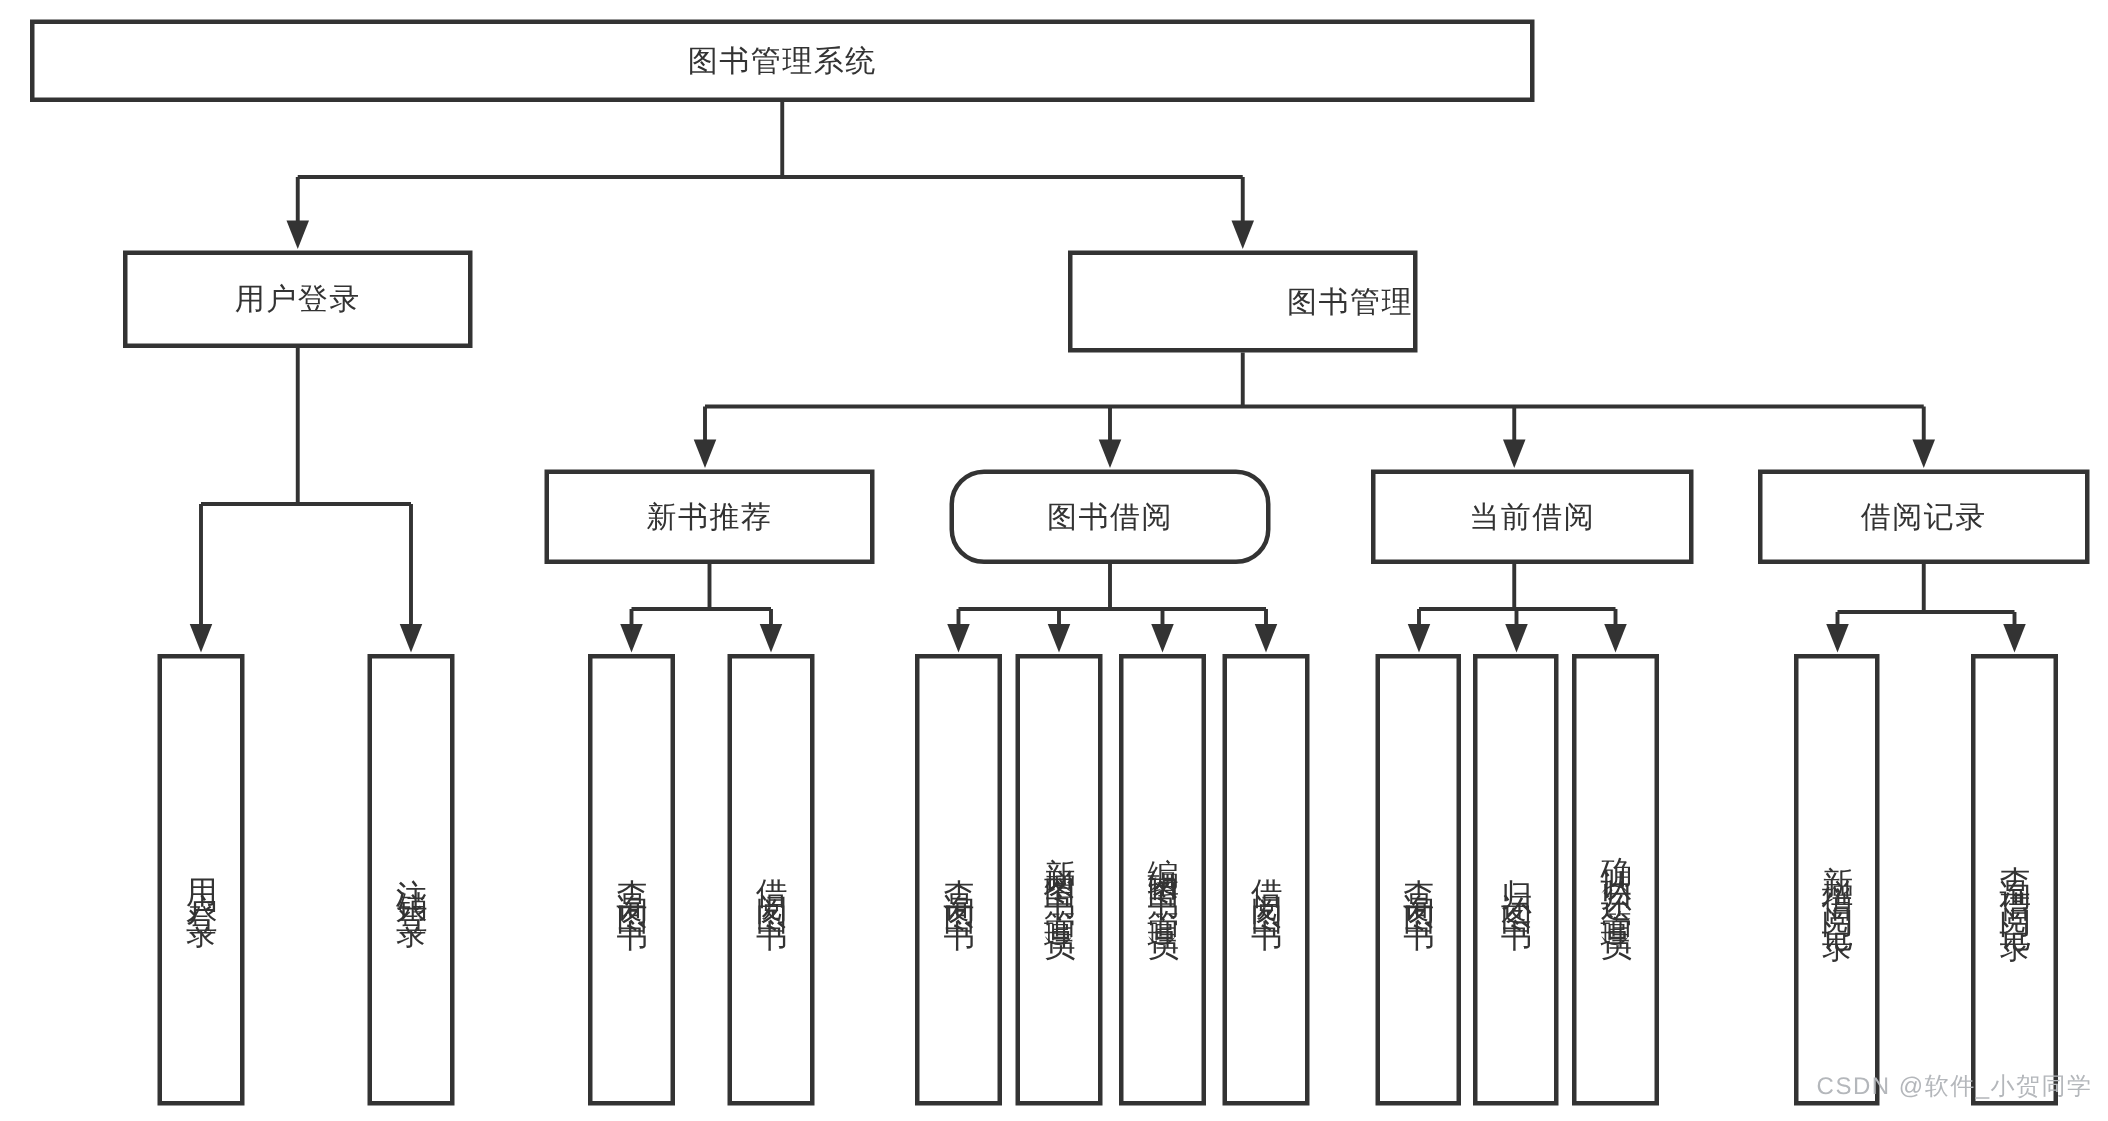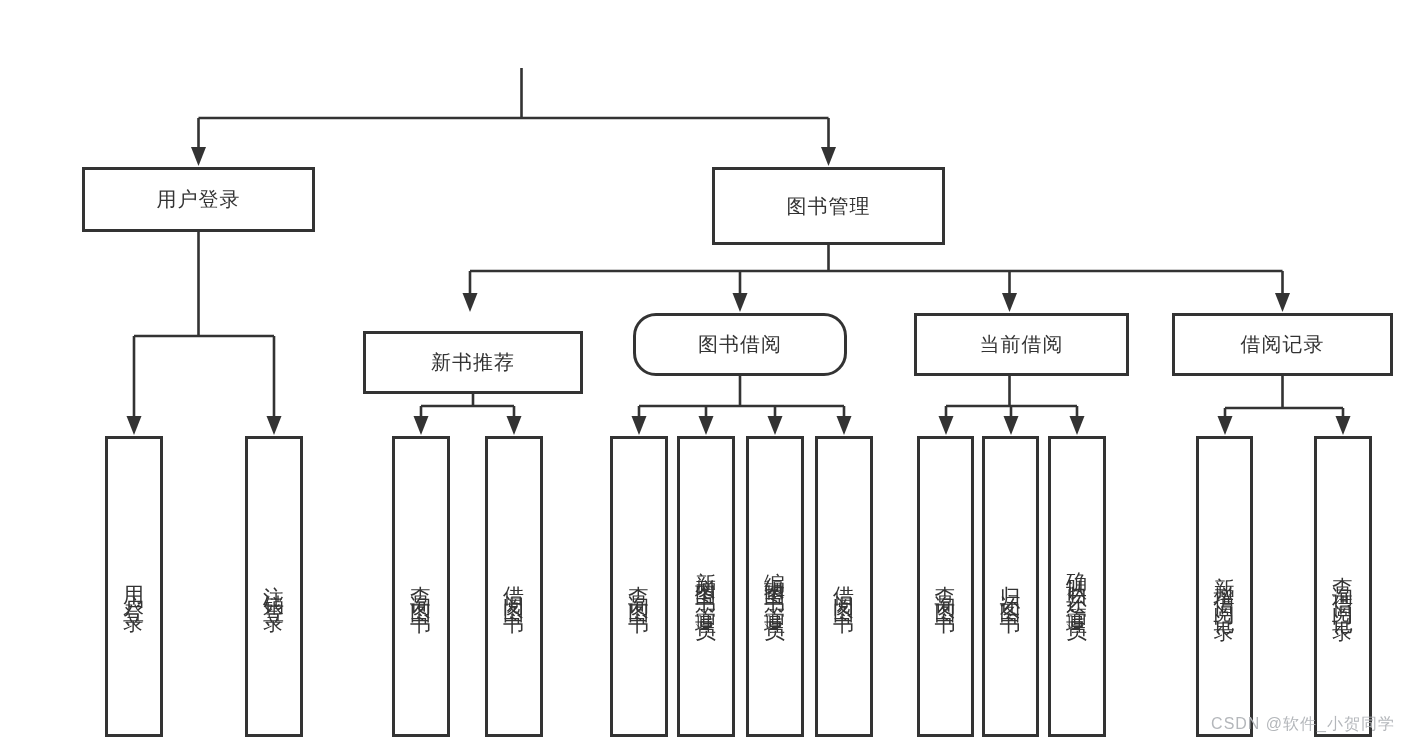--- a/index.html
+++ b/index.html
@@ -101,29 +101,32 @@
     <polygon points="698.5,416 713.5,416 706,435"></polygon>
     <polygon points="767.5,416 782.5,416 775,435"></polygon>
     <polygon points="836.5,416 851.5,416 844,435"></polygon>
     <polygon points="938.5,416 953.5,416 946,435"></polygon>
     <polygon points="1003.5,416 1018.5,416 1011,435"></polygon>
     <polygon points="1069.5,416 1084.5,416 1077,435"></polygon>
     <polygon points="1217.5,416 1232.5,416 1225,435"></polygon>
     <polygon points="1335.5,416 1350.5,416 1343,435"></polygon>
   </svg>
 
+  <div class="box h" style="left:20px; top:13px; width:1003px; height:55px;">
+    <span>图书管理系统</span>
+  </div>
 
   <div class="box h" style="left:82px; top:167px; width:233px; height:65px;">
     <span>用户登录</span>
   </div>
-  <div class="box h" style="left:712px; top:167px; width:233px; height:78px;">
+  <div class="box h" style="left:712px; top:167px; width:233px; height:68px;justify-content:flex-end;">
     <span>图书管理</span>
   </div>
 
-  <div class="box h" style="left:363px; top:313px; width:220px; height:63px;margin-top:18px;">
+  <div class="box h" style="left:363px; top:313px; width:220px; height:63px;">
     <span>新书推荐</span>
   </div>
   <div class="box h" style="left:633px; top:313px; width:214px; height:63px;border-radius:23px;">
     <span>图书借阅</span>
   </div>
   <div class="box h" style="left:914px; top:313px; width:215px; height:63px;">
     <span>当前借阅</span>
   </div>
   <div class="box h" style="left:1172px; top:313px; width:221px; height:63px;">
     <span>借阅记录</span>

